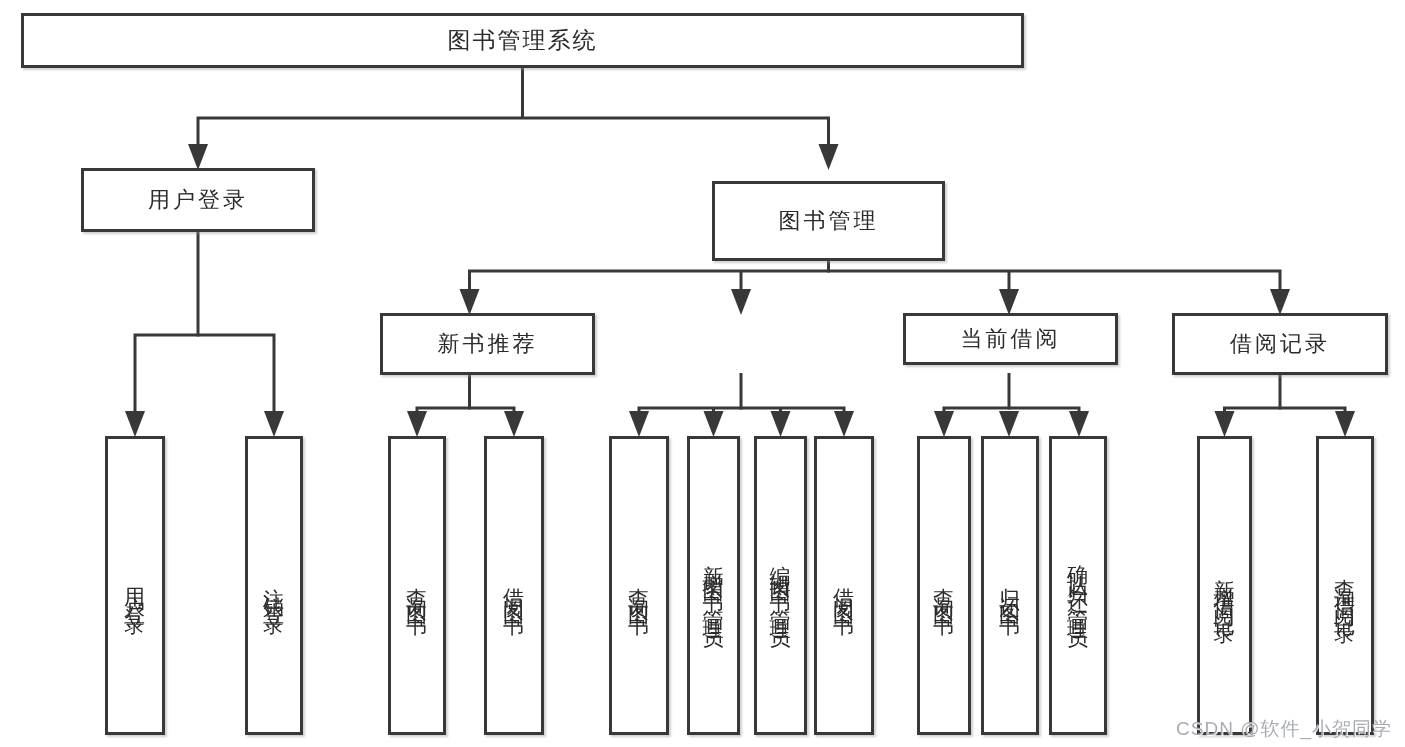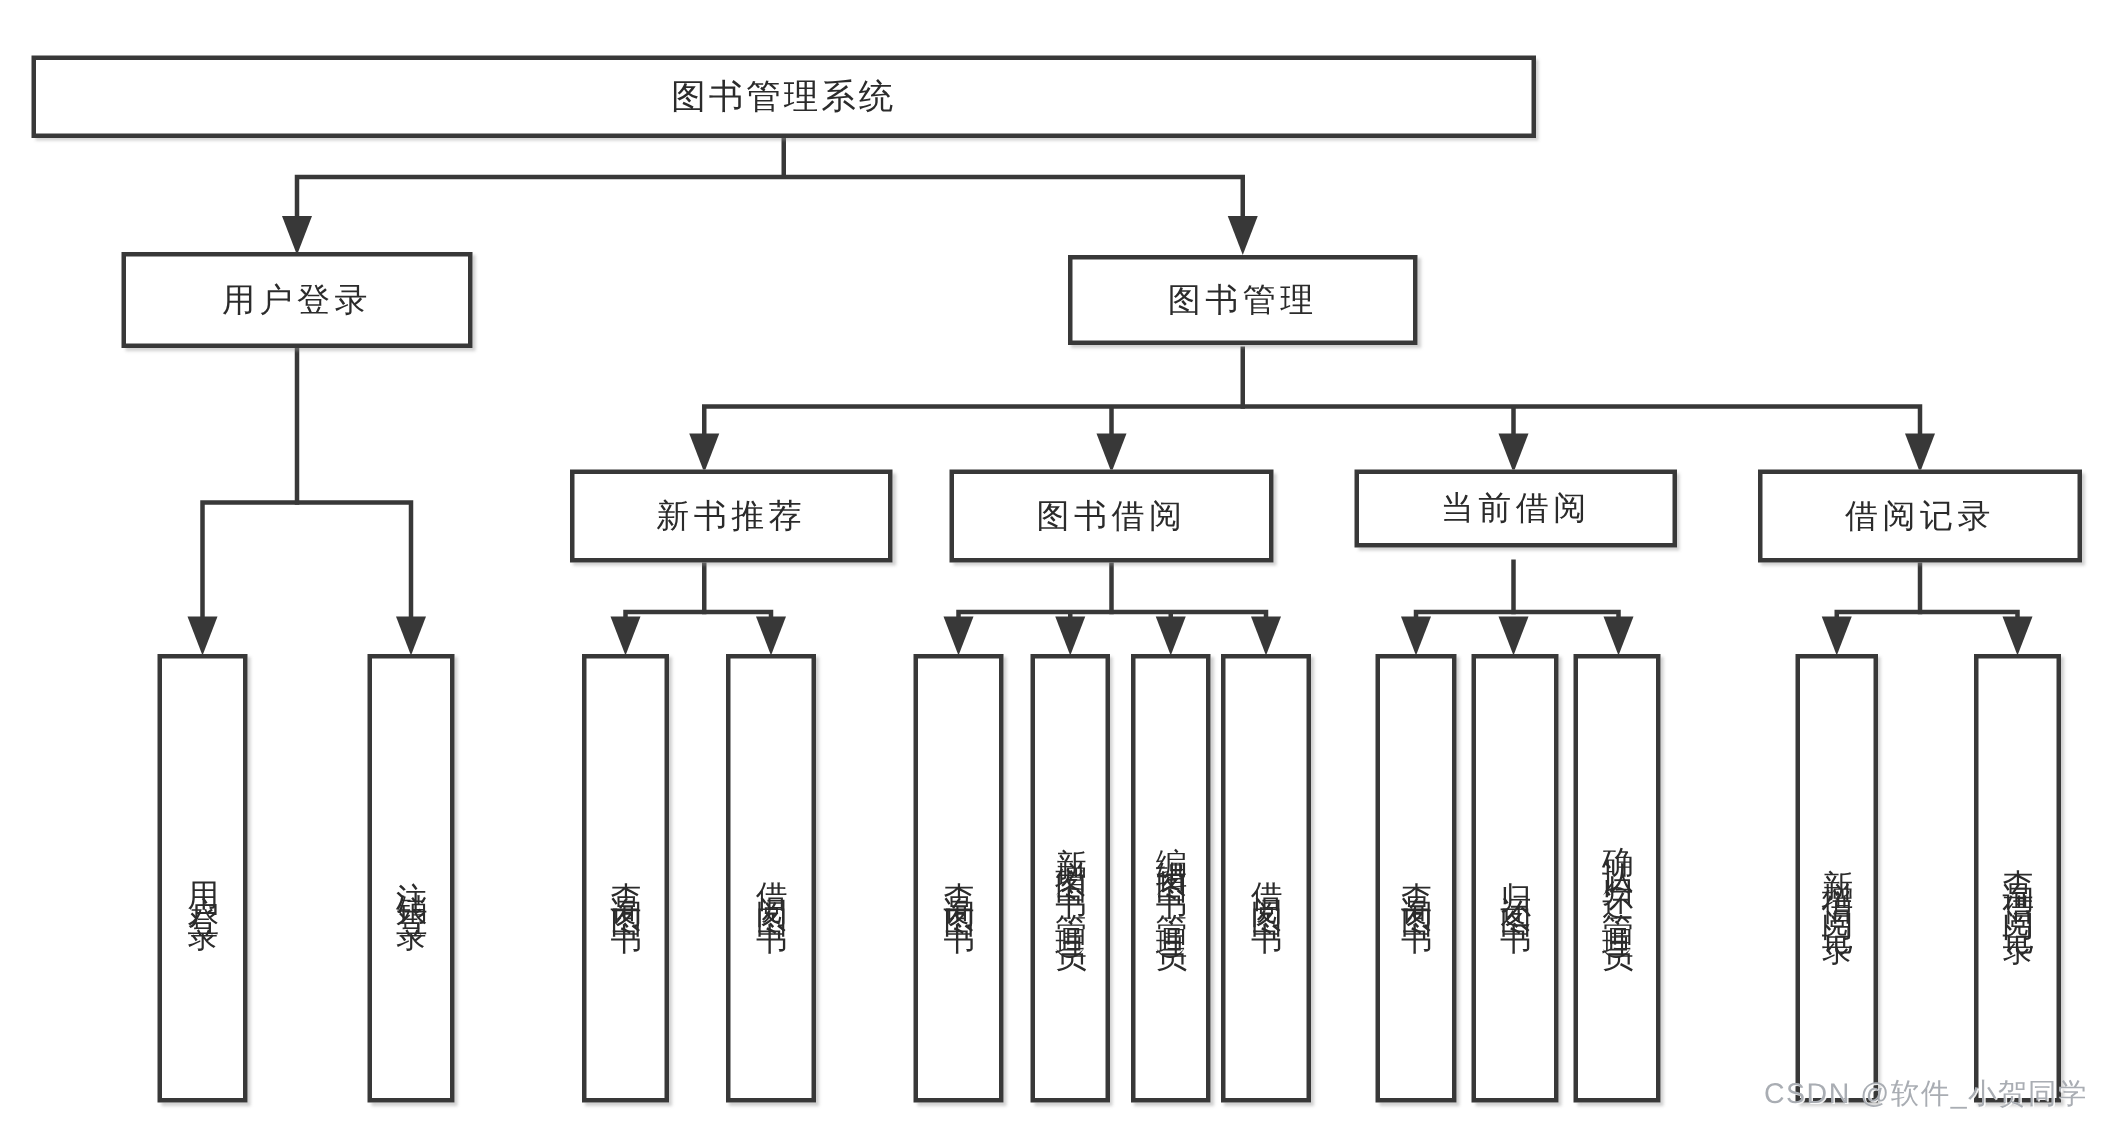--- a/index.html
+++ b/index.html
@@ -11,21 +11,21 @@
   .stage{position:absolute;inset:0;}
   svg.wires{position:absolute;left:0;top:0;pointer-events:none;}
   .node{
     position:absolute;box-sizing:border-box;background:#fff;
     border:3px solid var(--line,#383838);
     color:var(--text,#2b2b2b);
     display:flex;align-items:center;justify-content:center;
     box-shadow:2px 2px 2px rgba(150,150,150,0.45);
   }
   .h{font-size:22px;letter-spacing:3px;white-space:nowrap;}
-  .h.root{font-size:23px;letter-spacing:2px;margin-top:24px;}
+  .h.root{font-size:23px;letter-spacing:2px;}
   .v{
     writing-mode:vertical-rl;text-orientation:mixed;
     font-size:21px;letter-spacing:9px;line-height:1;
     padding-top:6px;
   }
   .watermark{
     position:absolute;right:13px;bottom:5px;
     font-size:19px;letter-spacing:1px;white-space:nowrap;
     color:var(--wm,#a9adb3);
     text-shadow:1px 1px 0 rgba(255,255,255,0.9);
@@ -89,24 +89,23 @@
       <line x1="1280" y1="373" x2="1280" y2="409.5"></line>
       <path d="M1224.5 413 V408 H1345 V413"></path>
       <polygon points="1214.5,411 1234.5,411 1224.5,437" fill="#383838" stroke="none"></polygon>
       <polygon points="1335,411 1355,411 1345,437" fill="#383838" stroke="none"></polygon>
     </g>
   </svg>
 
   <div class="node h root" style="left:21px;top:13px;width:1003px;height:55px">图书管理系统</div>
 
   <div class="node h" style="left:81px;top:168px;width:234px;height:64px">用户登录</div>
-  <div class="node h" style="left:712px;top:170px;width:233px;height:60px">图书管理</div>
+  <div class="node h" style="left:712px;top:181px;width:233px;height:80px">图书管理</div>
 
   <div class="node h" style="left:380px;top:313px;width:215px;height:62px">新书推荐</div>
-  <div class="node h" style="left:633px;top:313px;width:216px;height:62px">图书借阅</div>
   <div class="node h" style="left:903px;top:313px;width:215px;height:52px">当前借阅</div>
   <div class="node h" style="left:1172px;top:313px;width:216px;height:62px">借阅记录</div>
 
   <div class="node v" style="left:105px;top:436px;width:60px;height:299px">用户登录</div>
   <div class="node v" style="left:245px;top:436px;width:58px;height:299px">注销登录</div>
 
   <div class="node v" style="left:388px;top:436px;width:58px;height:299px">查询图书</div>
   <div class="node v" style="left:484px;top:436px;width:60px;height:299px">借阅图书</div>
 
   <div class="node v" style="left:609px;top:436px;width:60px;height:299px">查询图书</div>

